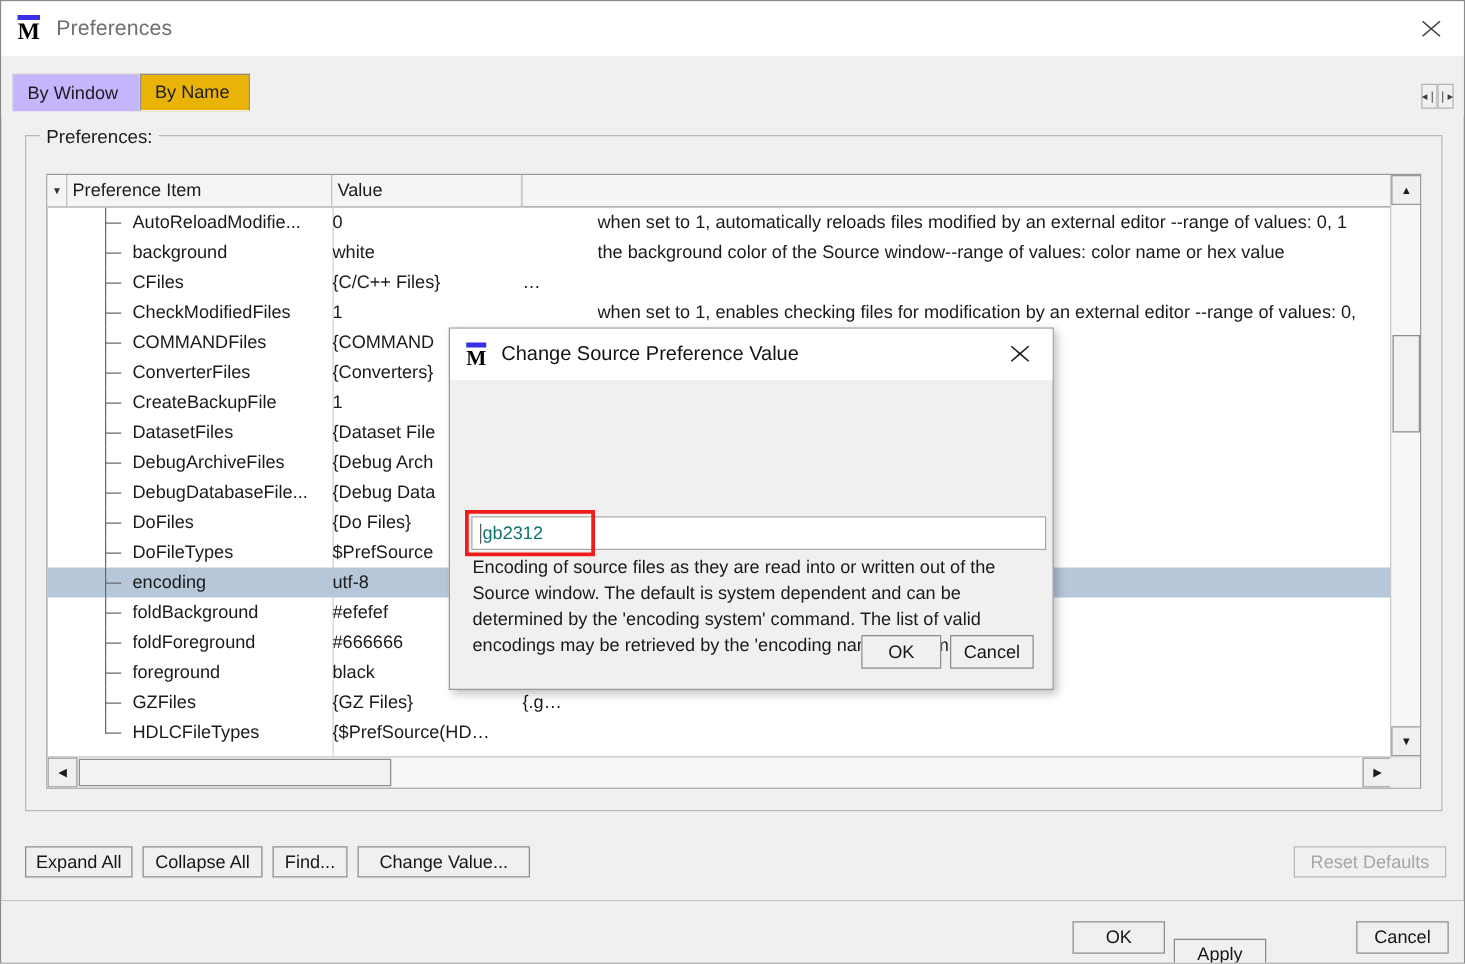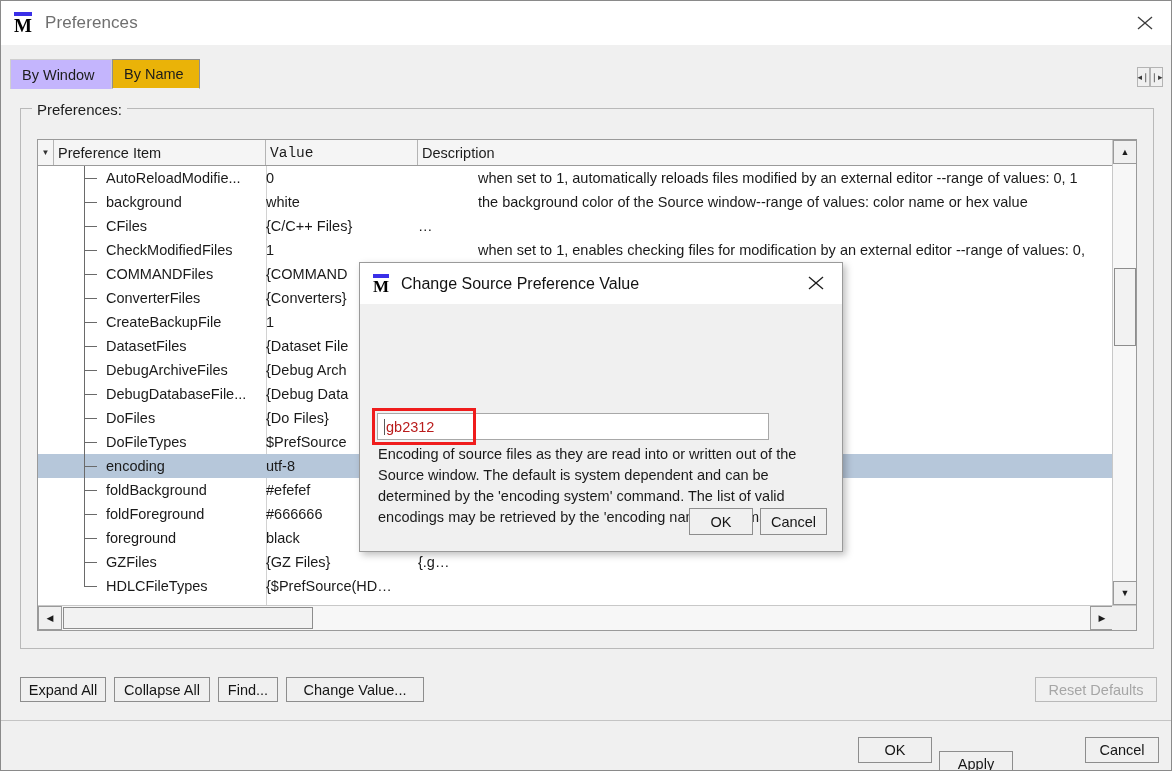--- a/index.html
+++ b/index.html
@@ -131,21 +131,21 @@
     border-right: 1px solid #b4b4b4;
     background: #f5f5f5;
     cursor: default;
   }
   #th-sort {
     width: 16px; padding: 0;
     justify-content: center;
     font-size: 8px; color: #333;
   }
   #th-item  { width: 212px; }
-  #th-value { width: 152px; font-family: Liberation Mono, monospace; }
+  #th-value { width: 152px; }
   #th-desc  { width: 700px; border-right: none; }
 
   #rows {
     position: absolute; left: 0; top: 26px;
     width: 1075px; height: 440px;
     overflow: hidden;
   }
   .row {
     position: relative;
     height: 24px;
@@ -289,24 +289,24 @@
   #dlg-title-text { margin-left: 9px; font-size: 16px; color: #121212; }
   #dlg-close { position:absolute; right: 14px; top: 9px; width: 24px; height: 22px; cursor: default; }
 
   #dlg-body { position:absolute; left:0; top:41px; width:482px; height:247px; }
   #dlg-label {
     position:absolute; left: 18px; top: 26px;
     font-size: 14.5px; color: #1a1a1a; line-height: 19px;
   }
   #dlg-input {
     position:absolute; left: 17px; top: 109px;
-    width: 392px; height: 27px;
+    width: 460px; height: 27px;
     background: #ffffff;
     border: 1px solid #a8a8a8;
-    font-size: 14.5px; color: #b91c1c;
+    font-size: 14.5px; color: #0f766e;
     padding: 0 0 0 6px;
     display: flex; align-items: center;
     font-family: "Liberation Sans", sans-serif;
   }
   #dlg-input .caret {
     width: 1px; height: 16px; background: #5a5a5a; margin-right: 1px;
   }
   #dlg-highlight {
     position:absolute; left: 12px; top: 104px;
     width: 104px; height: 37px;
@@ -355,21 +355,20 @@
 
   <div id="groupbox"></div>
   <div id="group-label">Preferences:</div>
 
   <div id="table-wrap">
 
     <div id="table-head">
       <div class="th" id="th-sort">▼</div>
       <div class="th" id="th-item">Preference Item</div>
       <div class="th" id="th-value">Value</div>
-      <div class="th" id="th-desc">Description</div>
     </div>
 
     <div id="colsep1"></div>
     <div id="colsep2"></div>
 
     <div id="rows">
         <div class="row">
           <div class="c-tree">
             <div class="trunk"></div>
             <div class="branch"></div>

